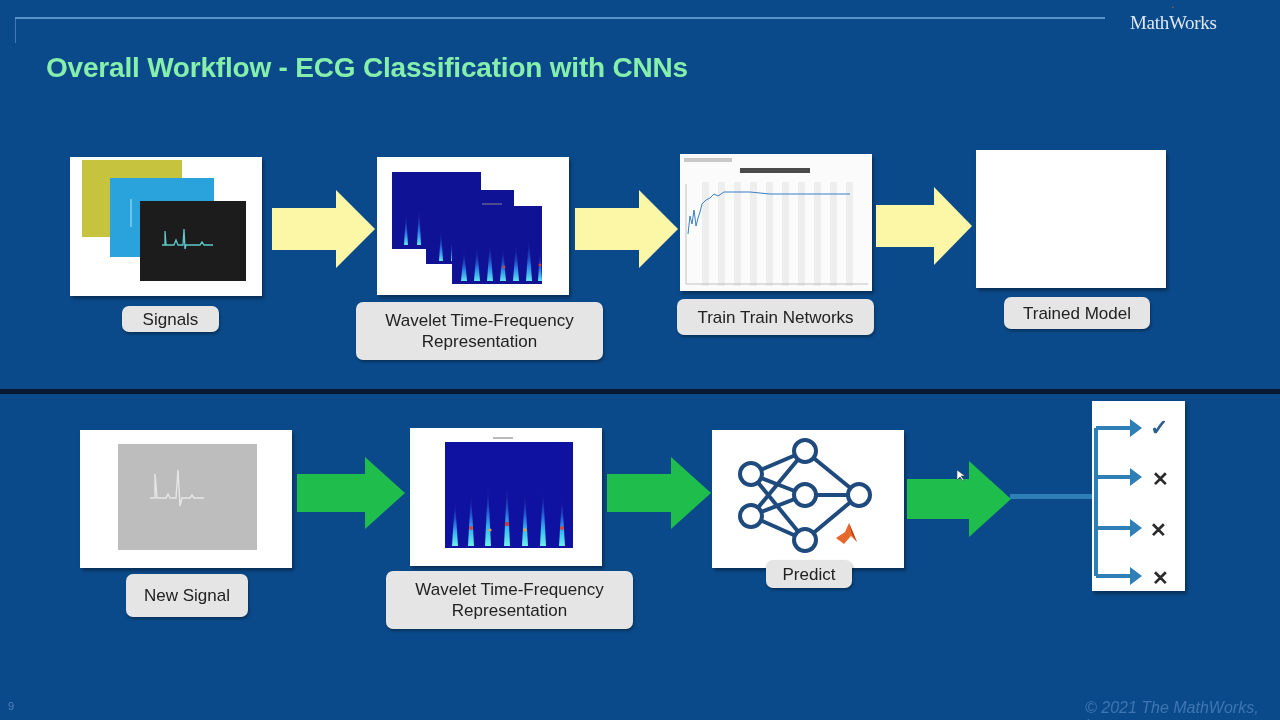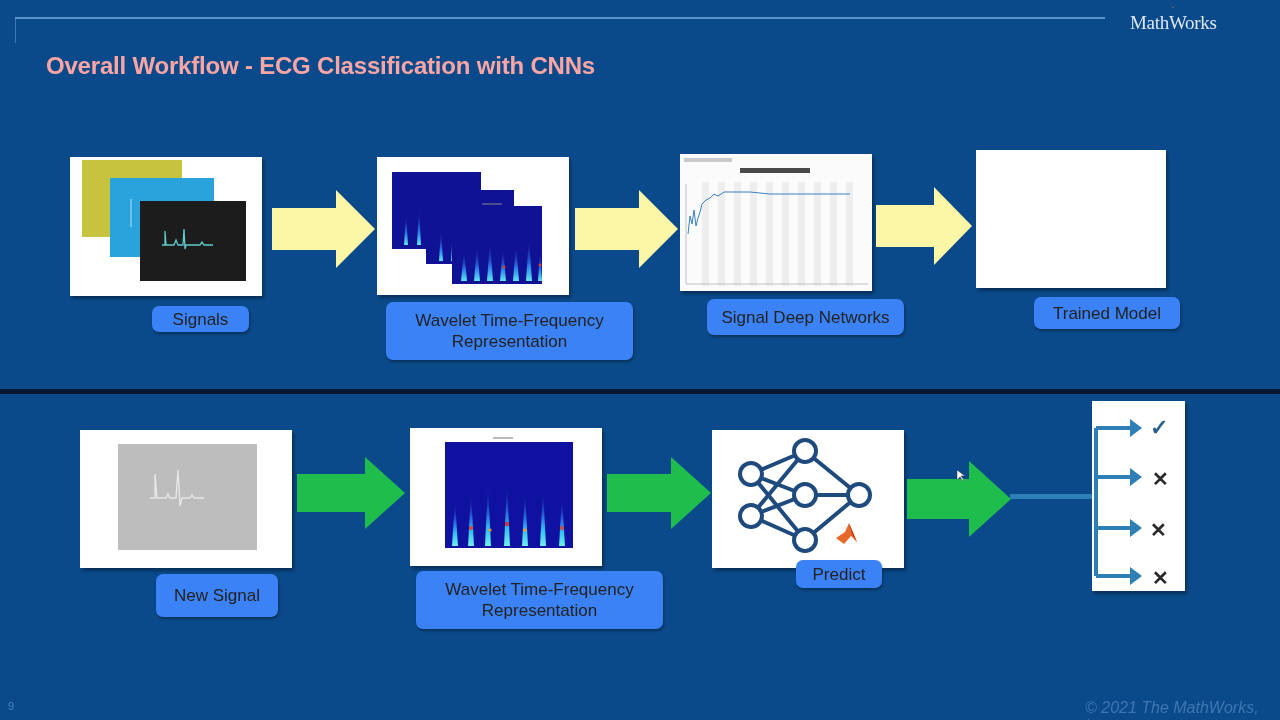--- a/index.html
+++ b/index.html
@@ -6,27 +6,27 @@
   body {
     width:1280px; height:720px; overflow:hidden; position:relative;
     background:#0b4a8a;
     font-family:"Liberation Sans", sans-serif;
   }
   .abs { position:absolute; }
   .topline { left:15px; top:17px; width:1090px; height:2px; background:#5b93c9; }
   .topline-left { left:15px; top:19px; width:1px; height:24px; background:#3f78b3; }
   .logo { left:1130px; top:6px; height:28px; display:flex; align-items:center; gap:4px;flex-direction:column; }
   .logo-text { color:#dde8f4; font-family:"Liberation Serif", serif; font-size:19px; letter-spacing:-0.3px; }
-  .title { left:46px; top:52px; color:#fca5a5; font-weight:bold; font-size:24px; letter-spacing:-0.2px; }
+  .title { left:46px; top:52px; color:#86efac; font-weight:bold; font-size:28px; letter-spacing:-0.2px; }
   .divider { left:0; top:389px; width:1280px; height:5px; background:#0a1730; }
   .panel { background:#ffffff; box-shadow:2px 3px 3px rgba(0,0,0,0.35); }
   .label {
-    background:#3b82f6; border-radius:7px; color:#222; font-size:17px; text-align:center;
+    background:#e5e5e5; border-radius:7px; color:#222; font-size:17px; text-align:center;
     box-shadow:1px 2px 3px rgba(0,0,0,0.35); line-height:21px; padding:5px 0; box-sizing:border-box;
-    display:flex; align-items:center; justify-content:center; flex-direction:column;margin-left:30px;
+    display:flex; align-items:center; justify-content:center; flex-direction:column;
   }
   .footer-num { left:8px; top:700px; color:#4d82bd; font-size:11px; }
   .footer-copy { left:1085px; top:699px; color:#3d76b2; font-size:16px;font-style:italic; }
   svg { display:block; }
 </style>
 </head>
 <body>
 
 <div class="abs topline"></div>
 <div class="abs topline-left"></div>
@@ -112,21 +112,21 @@
       <rect x="134" y="28" width="7" height="104"></rect>
       <rect x="150" y="28" width="7" height="104"></rect>
       <rect x="166" y="28" width="7" height="104"></rect>
     </g>
     <polyline points="8,80 10,62 12,70 14,56 16,72 18,64 20,58 22,50 26,46 30,44 34,40 38,42 44,38 52,38 60,38 70,38 90,40 120,40 150,40 170,40" fill="none" stroke="#3b7fc4" stroke-width="1"></polyline>
     <line x1="6" y1="30" x2="6" y2="130" stroke="#aaa" stroke-width="0.7"></line>
     <line x1="6" y1="130" x2="188" y2="130" stroke="#aaa" stroke-width="0.7"></line>
   </svg>
 </div>
 <div class="abs label" style="left:677px;top:299px;width:197px;height:36px;">
-  <span>Signal Deep Networks</span>
+  <span>Train Train Networks</span>
 </div>
 
 <svg class="abs" style="left:876px;top:187px;" width="96" height="78">
   <polygon points="0,18 58,18 58,0 96,39 58,78 58,60 0,60" fill="#fbf7a6"></polygon>
 </svg>
 
 <div class="abs panel" style="left:976px;top:150px;width:190px;height:138px;"></div>
 <div class="abs label" style="left:1004px;top:297px;width:146px;height:32px;text-align:right;">
   <span>Trained Model</span>
 </div>

